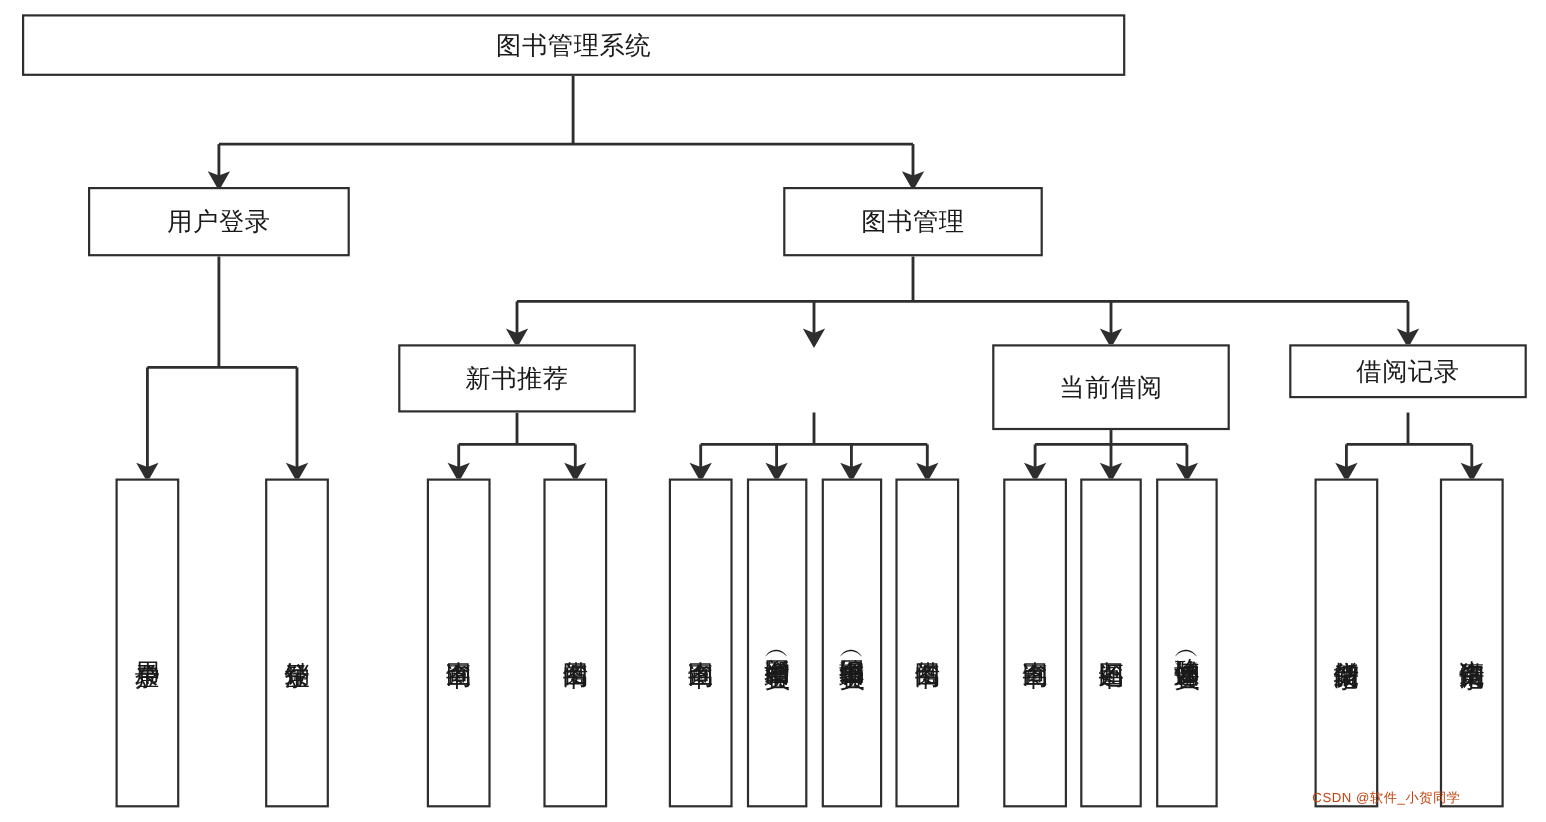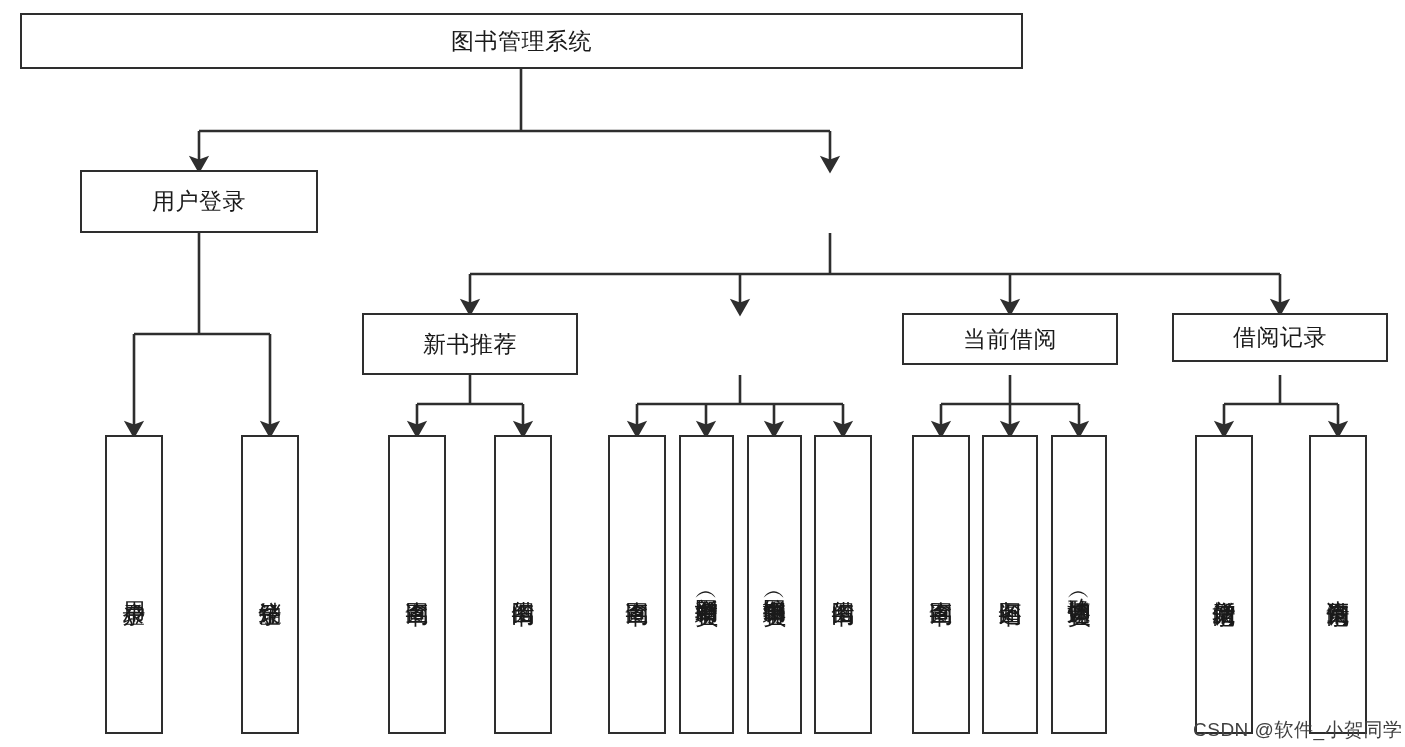--- a/index.html
+++ b/index.html
@@ -57,22 +57,22 @@
   .node.vertical .node-label {
     writing-mode: vertical-rl;
     text-orientation: upright;
     font-size: 23px;
     line-height: 1.18;
     letter-spacing: 1px;
     max-height: 100%;
   }
   .watermark {
     position: absolute;
-    font-size: 19px;
-    color: #404040;
+    font-size: 12px;
+    color: #c2410c;
     white-space: nowrap;
     z-index: 5;
     letter-spacing: 0.5px;
   }
 </style>
 </head>
 <body>
 
 <div id="diagram-canvas">
 
@@ -128,27 +128,30 @@
   </svg>
 
   <div class="node root horizontal" style="left:20px; top:13px; width:1003px; height:56px;">
     <span class="node-label">图书管理系统</span>
   </div>
 
   <div class="node horizontal" style="left:80px; top:170px; width:238px; height:63px;">
     <span class="node-label">用户登录</span>
   </div>
 
+  <div class="node horizontal" style="left:712px; top:170px; width:236px; height:63px;">
+    <span class="node-label">图书管理</span>
+  </div>
 
   <div class="node horizontal" style="left:362px; top:313px; width:216px; height:62px;">
     <span class="node-label">新书推荐</span>
   </div>
 
 
-  <div class="node horizontal" style="left:902px; top:313px; width:216px; height:52px;">
+  <div class="node horizontal" style="left:902px; top:313px; width:216px; height:78px;">
     <span class="node-label">当前借阅</span>
   </div>
 
   <div class="node horizontal" style="left:1172px; top:313px; width:216px; height:49px;">
     <span class="node-label">借阅记录</span>
   </div>
 
   <div class="node vertical" style="left:105px; top:435px; width:58px; height:299px;">
     <span class="node-label">用户登录</span>
   </div>

